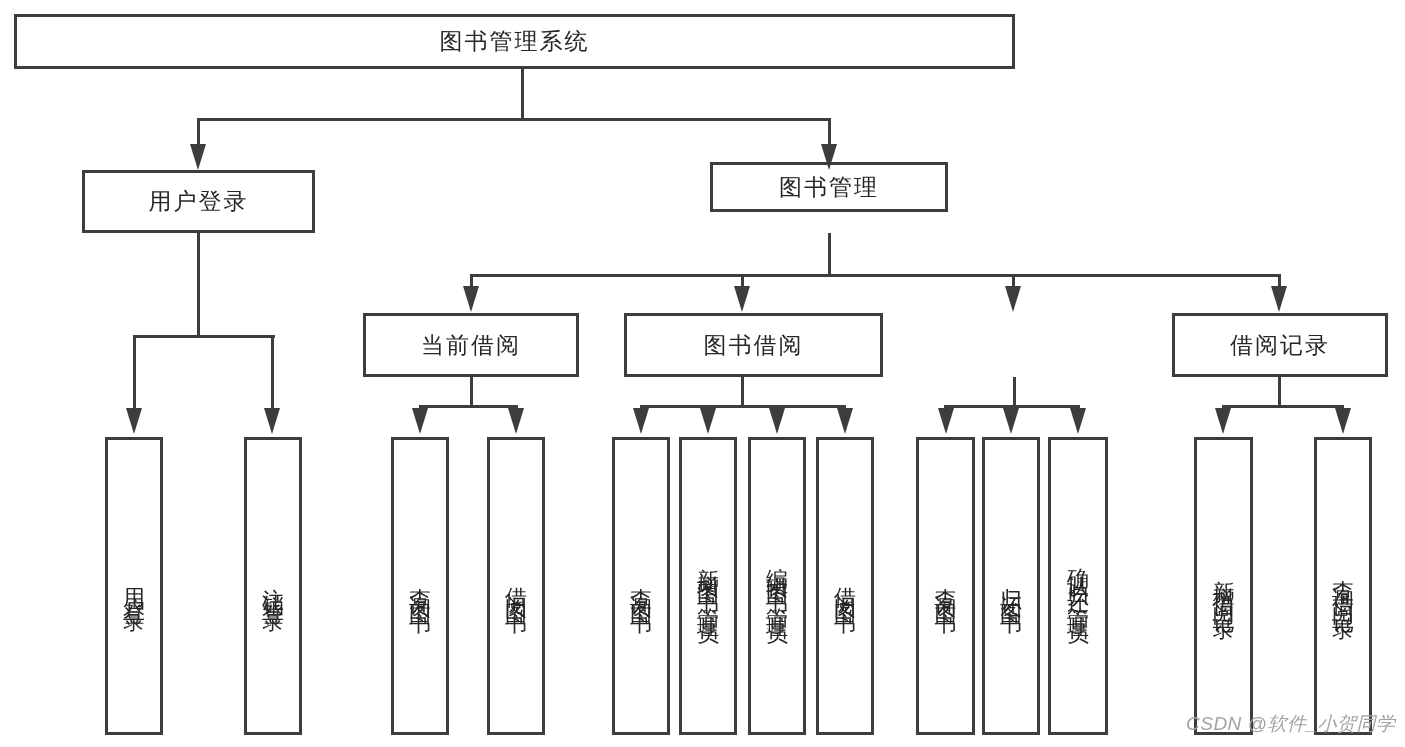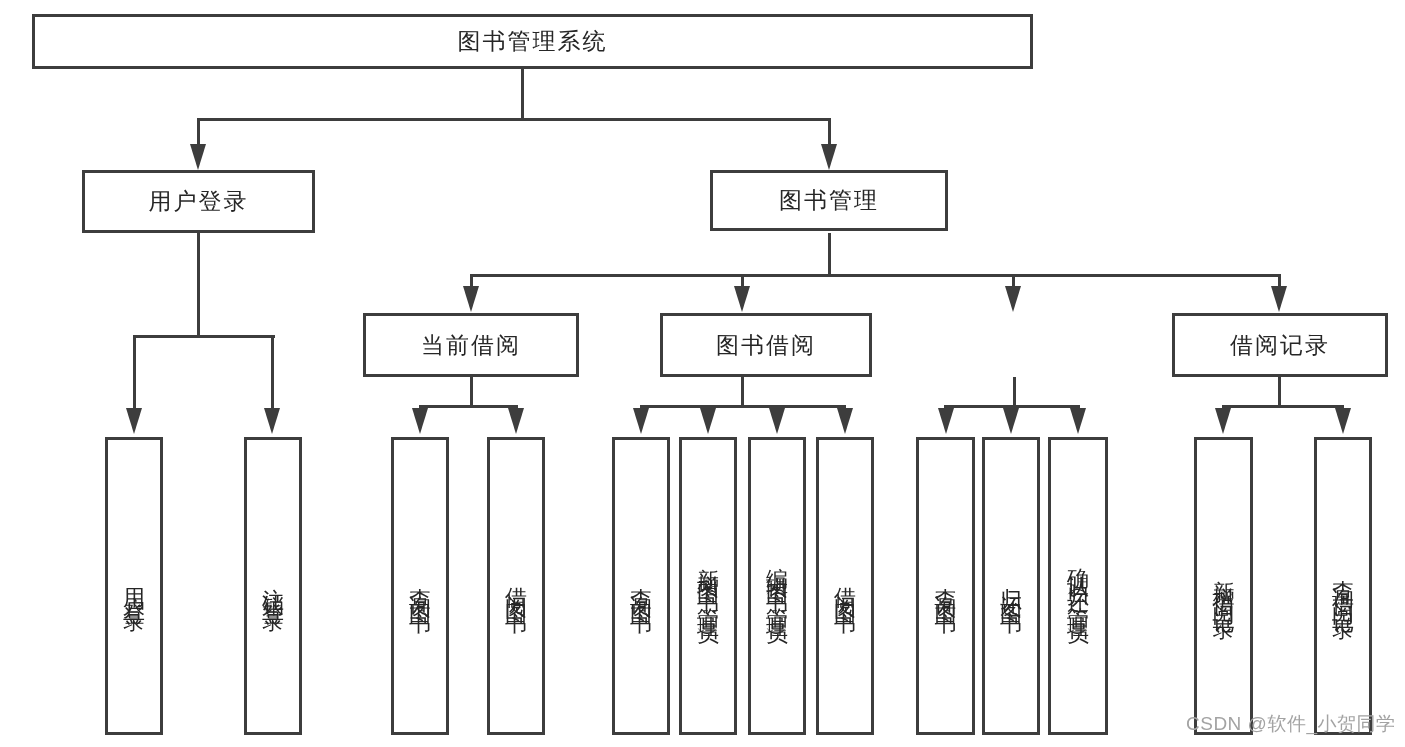--- a/index.html
+++ b/index.html
@@ -28,42 +28,43 @@
   .ln{position:absolute;background:var(--line);}
   .arr{
     position:absolute;width:0;height:0;
     border-left:8px solid transparent;border-right:8px solid transparent;
     border-top:26px solid var(--line);
   }
   .wm{
     position:absolute;left:1186px;top:711px;width:219px;height:26px;
     font-size:19px;color:var(--wm);letter-spacing:.5px;white-space:nowrap;
     z-index:5;
+    font-style:italic;
   }
 </style>
 </head>
 <body>
 
 <div class="canvas">
 
-  <div class="box hbox" style="left:32px;top:14px;width:1001px;height:55px">
+  <div class="box hbox" style="left:14px;top:14px;width:1001px;height:55px">
     <span>图书管理系统</span>
   </div>
 
   <div class="box hbox" style="left:82px;top:170px;width:233px;height:63px">
     <span>用户登录</span>
   </div>
-  <div class="box hbox" style="left:710px;top:170px;width:238px;height:61px">
+  <div class="box hbox" style="left:710px;top:162px;width:238px;height:50px">
     <span>图书管理</span>
   </div>
 
   <div class="box hbox" style="left:363px;top:313px;width:216px;height:64px">
     <span>当前借阅</span>
   </div>
-  <div class="box hbox" style="left:660px;top:313px;width:212px;height:64px">
+  <div class="box hbox" style="left:624px;top:313px;width:259px;height:64px">
     <span>图书借阅</span>
   </div>
   <div class="box hbox" style="left:1172px;top:313px;width:216px;height:64px">
     <span>借阅记录</span>
   </div>
 
   <div class="box vbox" style="left:105px;top:437px;width:58px;height:298px">
     <span class="vtext">用户登录</span>
   </div>
   <div class="box vbox" style="left:244px;top:437px;width:58px;height:298px">

